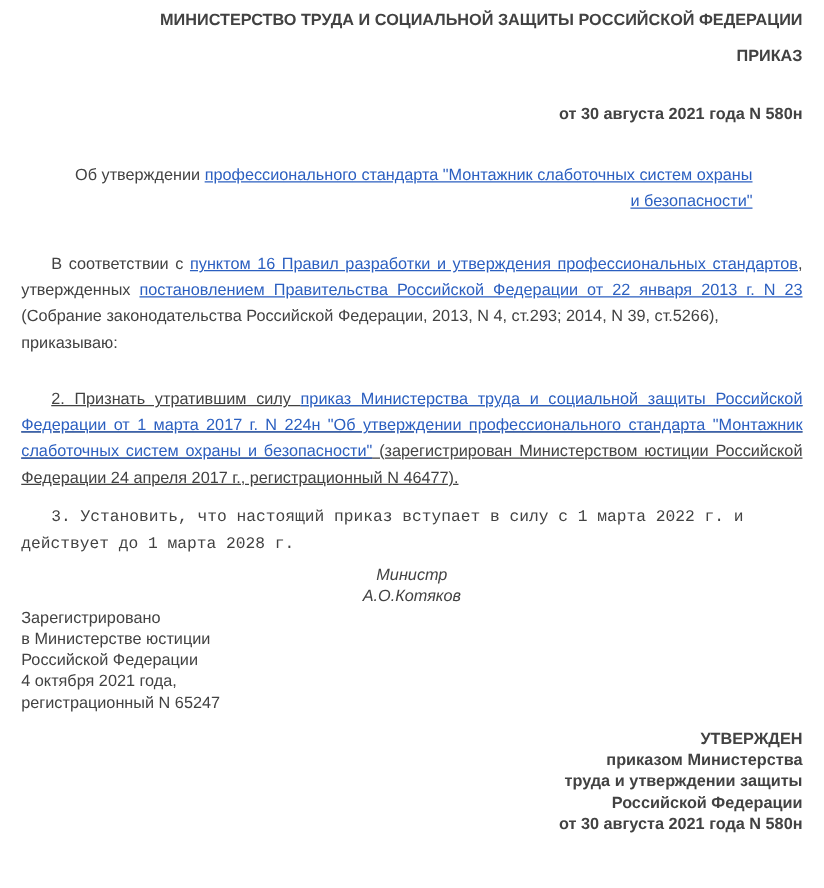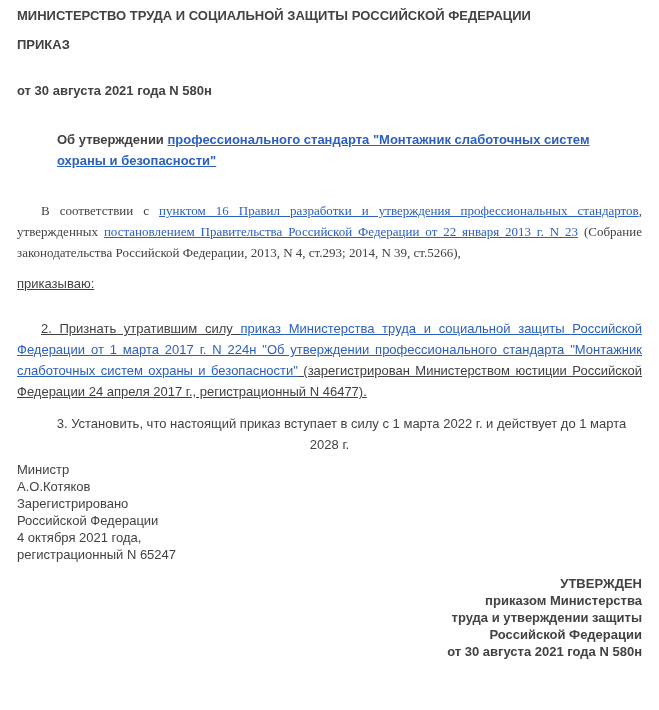--- a/index.html
+++ b/index.html
@@ -20,53 +20,52 @@
     min-height:710px;
     background:var(--bg-color);
     padding:8px 17px 12px 17px;
   }
   a.doc-link{
     color:var(--link-color);
     text-decoration:underline;
     cursor:pointer;
   }
   .center-bold{
-    text-align:left;
+    text-align:right;
     font-weight:bold;
     line-height:15px;
   }
   .doc-type{margin-top:14px;}
   .doc-date{margin-top:31px;}
   .doc-title{
     margin-top:31px;
-    font-weight:bold;
-    text-align:left;
+    font-weight:normal;
+    text-align:right;
     line-height:21px;
     padding:0 40px;
   }
   .para{
     text-align:justify;
     text-indent:24px;
     line-height:21px;
     margin:0;
   }
-  .preamble{margin-top:29px;font-family:Liberation Serif, serif;}
+  .preamble{margin-top:29px;}
   .decree-word{
-    margin-top:10px;
     text-indent:0;
     text-align:left;
-    text-decoration:underline;
   }
   .item1{margin-top:9px;}
   .item2{margin-top:24px;text-decoration:underline;}
-  .item3{margin-top:11px; text-align:center;}
+  .item3{margin-top:11px; text-align:left;font-family:Liberation Mono, monospace;}
   .signature{
     margin-top:6px;
-    text-align:left;
+    text-align:center;
     line-height:17px;
+    font-style:italic;
   }
   .registration{
     line-height:17px;
   }
   .approval{
     margin-top:12px;
     text-align:right;
     font-weight:bold;
     line-height:17px;
   }
@@ -93,20 +92,21 @@
 
   <p class="para item3">3. Установить, что настоящий приказ вступает в силу с 1 марта 2022 г. и действует до 1 марта 2028 г.</p>
 
   <div class="signature">
     <div>Министр</div>
     <div>А.О.Котяков</div>
   </div>
 
   <div class="registration">
     <div>Зарегистрировано</div>
+    <div>в Министерстве юстиции</div>
     <div>Российской Федерации</div>
     <div>4 октября 2021 года,</div>
     <div>регистрационный N 65247</div>
   </div>
 
   <div class="approval">
     <div>УТВЕРЖДЕН</div>
     <div>приказом Министерства</div>
     <div>труда и утверждении защиты</div>
     <div>Российской Федерации</div>

